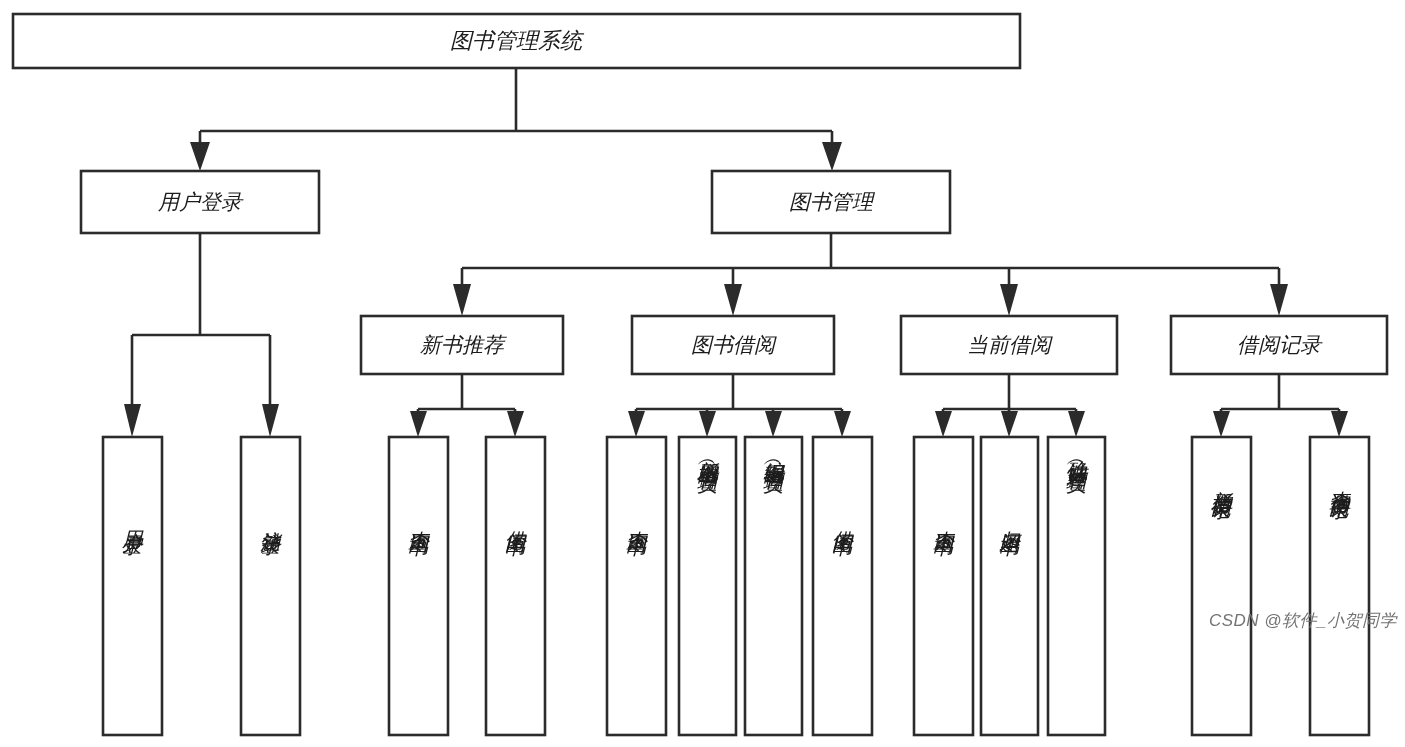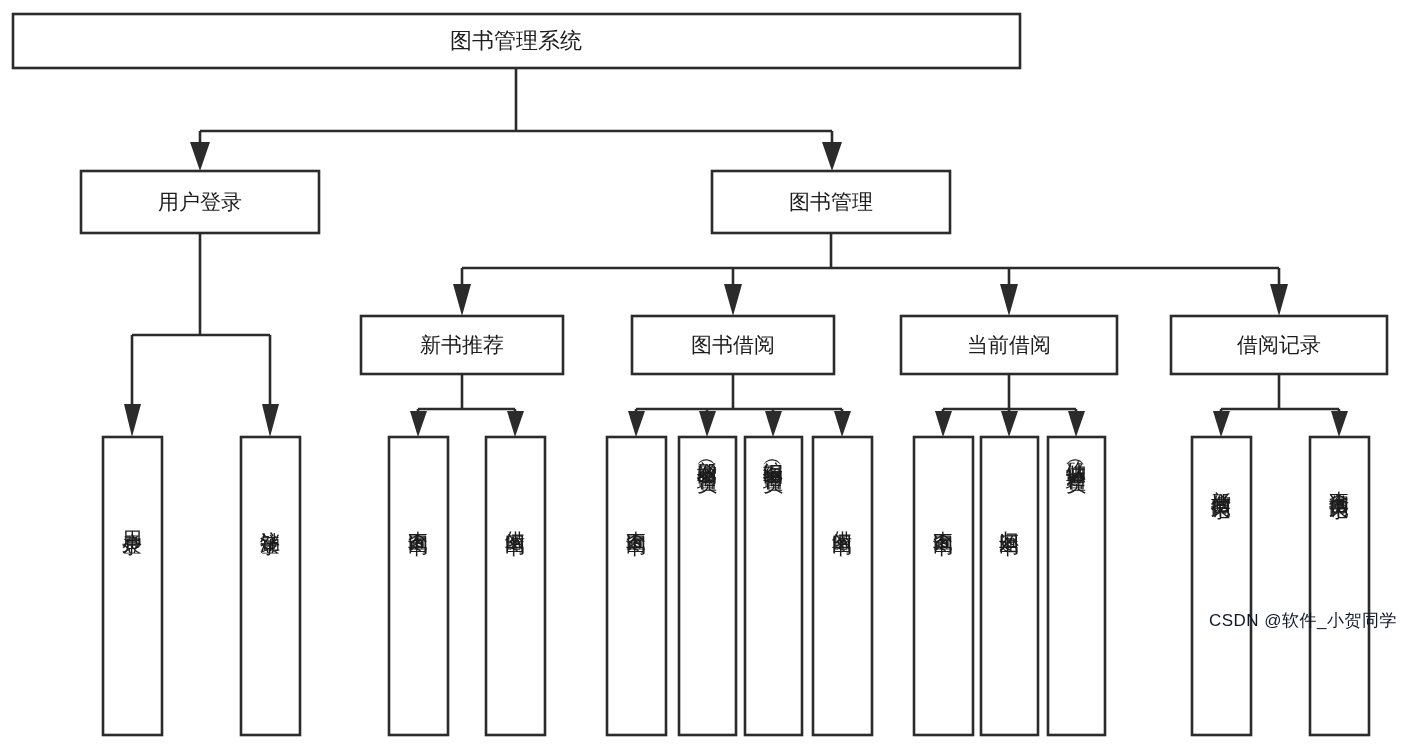--- a/index.html
+++ b/index.html
@@ -11,20 +11,21 @@
     width: 1405px;
     height: 747px;
     font-family: "Liberation Sans", "DejaVu Sans", sans-serif;
     overflow: hidden;
   }
   #diagram-root {
     position: relative;
     width: 1405px;
     height: 636px;
     background: #ffffff;
+    font-style: italic;
   }
   svg.diagram-canvas {
     position: absolute;
     top: 0;
     left: 0;
     width: 1405px;
     height: 747px;
   }
   .node-box {
     fill: #ffffff;
@@ -66,21 +67,21 @@
     letter-spacing: 2px;
     color: #1c1c1c;
     white-space: nowrap;
   }
   .watermark {
     position: absolute;
     right: 8px;
     bottom: 4px;
     font-family: "Liberation Sans", "DejaVu Sans", sans-serif;
     font-size: 17px;
-    color: #0f172a;
+    color: #737373;
     white-space: nowrap;
     letter-spacing: 0.5px;
   }
 </style>
 </head>
 <body>
 
 <div id="diagram-root">
 
   <svg class="diagram-canvas" viewBox="0 0 1405 747">

